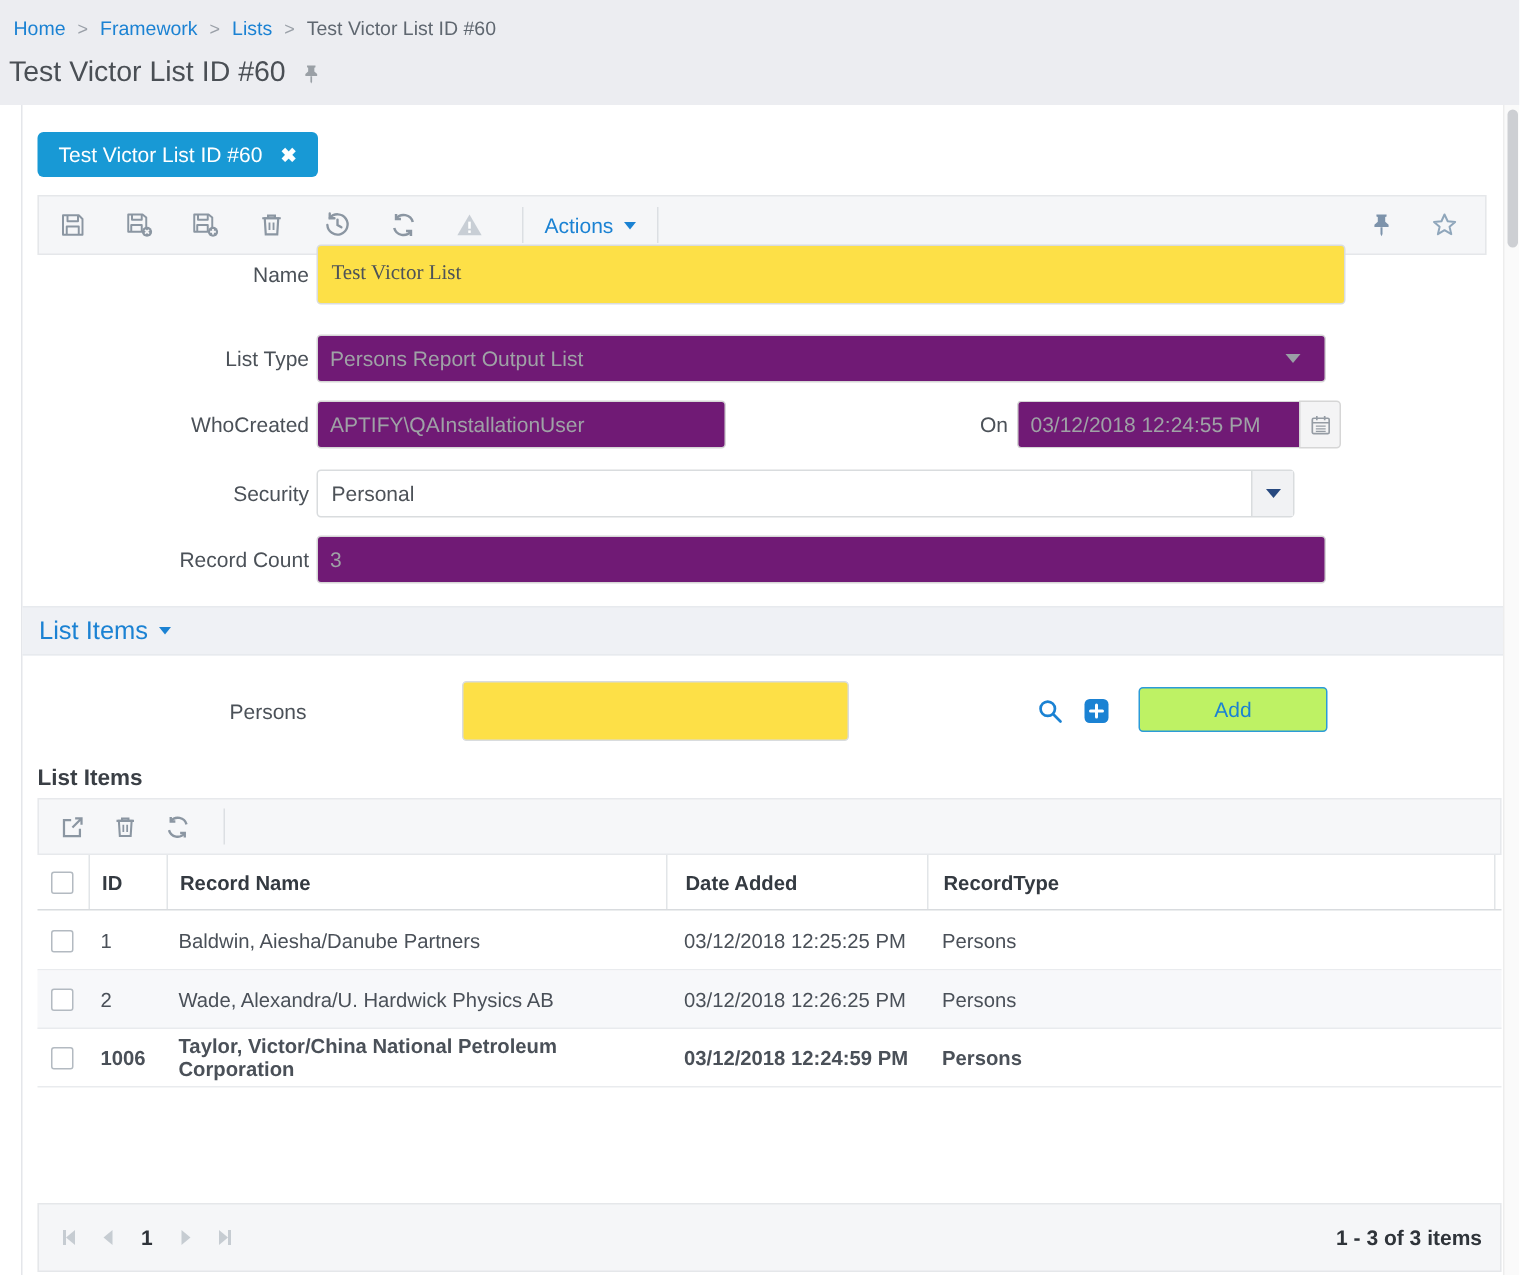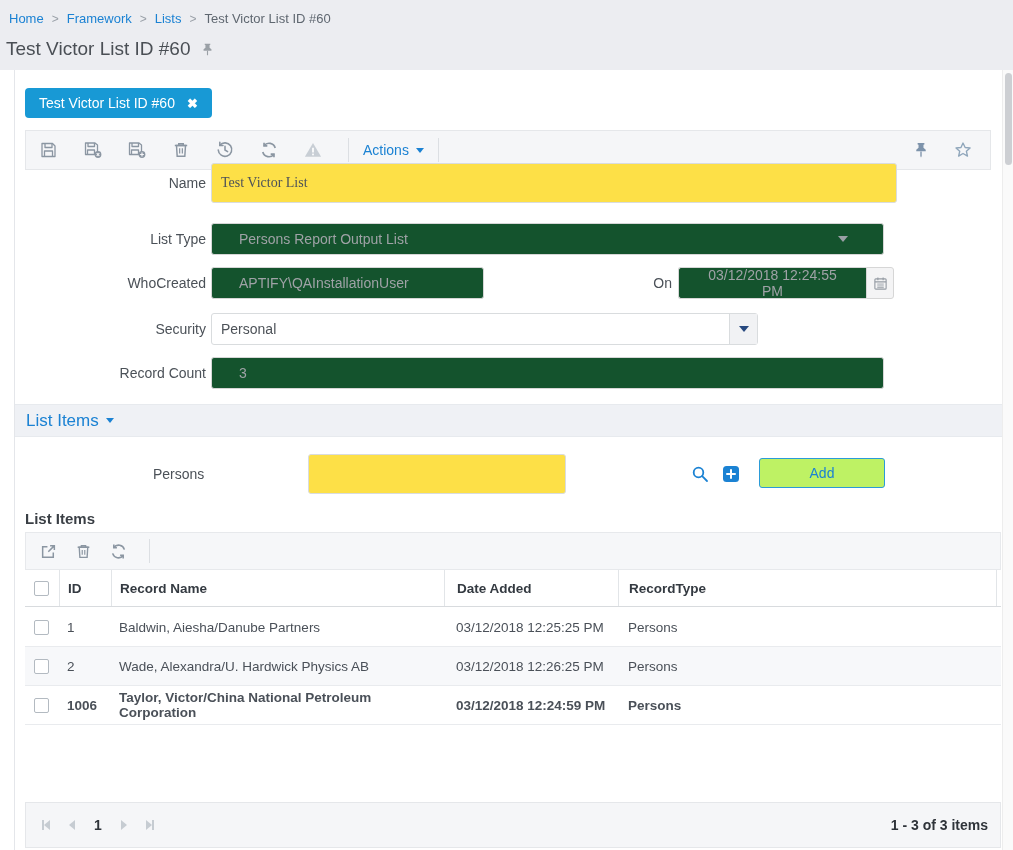--- a/index.html
+++ b/index.html
@@ -29,21 +29,21 @@
   .actions { display:flex; align-items:center; gap:7px; color:#1b82d3; font-size:14px; cursor:pointer; margin-right:14px; }
   .caret-down { width:0; height:0; border-left:4px solid transparent; border-right:4px solid transparent; border-top:5px solid currentColor; }
   .tb-right { margin-left:auto; display:flex; align-items:center; gap:24px; padding-right:4px; }
   .tb-right .tb-icon { margin:0; }
 
   
   .frow { position:absolute; left:0; display:flex; align-items:center; }
   .flabel { width:191px; text-align:right; font-size:14px; color:#4b5158; padding-right:0; }
   .fgap { width:5px; }
   input.txt { height:40px; border:1px solid #d9dcde; border-radius:3px; font-size:14px; color:#4d5258; padding:0 9px; font-family:Liberation Serif, serif; background:#fde047; }
-  .dis { height:32px; background:#14532d; border:1px solid #d6d6d6; border-radius:3px; color:#9fa2a6; font-size:14px; display:flex; align-items:center; padding:0 27px; }
+  .dis { height:32px; background:#701a75; border:1px solid #d6d6d6; border-radius:3px; color:#9fa2a6; font-size:14px; display:flex; align-items:center; padding:0 8px; }
   .dis .arrow { margin-left:auto; width:0; height:0; border-left:5px solid transparent; border-right:5px solid transparent; border-top:6px solid #9aa0a6; margin-right:8px; }
   .select { height:32px; background:#fff; border:1px solid #d9dcde; border-radius:3px; display:flex; align-items:center; cursor:pointer; }
   .select .val { flex:1; font-size:14px; color:#4d5258; padding:0 9px; }
   .select .btn { width:28px; align-self:stretch; border-left:1px solid #d9dcde; background:#f1f2f4; display:flex; align-items:center; justify-content:center; }
   .select .btn .arr { width:0; height:0; border-left:5px solid transparent; border-right:5px solid transparent; border-top:6px solid #27497f; }
   .dategrp { display:flex;text-align:center; }
   .dategrp .dis { border-right:none; border-radius:3px 0 0 3px; width:188px; }
   .calbtn { width:28px; height:32px; border:1px solid #d6d6d6; border-radius:0 3px 3px 0; background:#f4f4f5; display:flex; align-items:center; justify-content:center; cursor:pointer; }
 
   
@@ -233,21 +233,21 @@
                 <path d="M4.5 8.6h7M4.5 10.6h7M4.5 12.4h7" stroke-width="0.9"></path>
               </svg>
           </span>
         </div>
       </div>
     </div>
 
     <div class="frow" style="top:243px;">
       <span class="flabel">Security</span>
         <span class="fgap"></span>
-      <div class="select" style="width:547px;">
+      <div class="select" style="width:652px;">
         <span class="val">Personal</span>
         <span class="btn">
             <span class="arr"></span>
           </span>
       </div>
     </div>
 
     <div class="frow" style="top:287px;">
       <span class="flabel">Record Count</span>
         <span class="fgap"></span>

